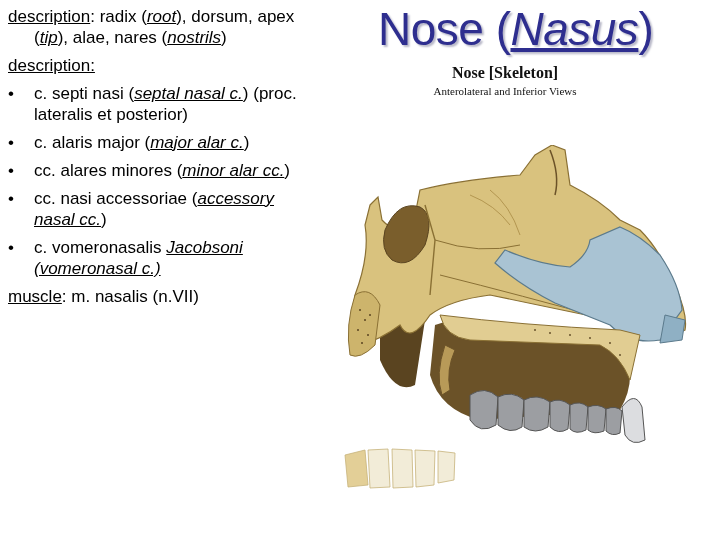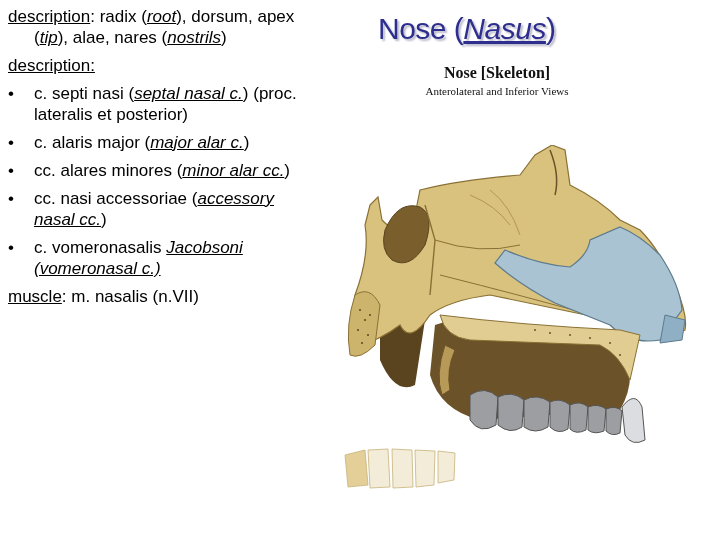--- a/index.html
+++ b/index.html
@@ -14,29 +14,29 @@
     .para.noindent { padding-left: 0; text-indent: 0; }
     .u { text-decoration: underline; }
     .i { font-style: italic; text-decoration: underline; }
     .bullet-item { position: relative; padding-left: 26px; margin-bottom: 7px; }
     .bullet-item .dot {
       position: absolute; left: 0; top: 0; width: 14px; text-align: left;
     }
 
     .title {
       position: absolute; left: 378px; top: 6px;
-      font-size: 30px; line-height: 46px; color: #2e2e8f;
+      font-size: 46px; line-height: 46px; color: #2e2e8f;
       text-shadow: 2px 2px 2px #b8b8c8;
       font-family: "Liberation Sans", sans-serif;
       letter-spacing: -0.5px;
     }
     .title .i { font-style: italic; }
 
     .fig-caption {
-      position: absolute; left: 372px; top: 63px; width: 250px; text-align: center;
+      position: absolute; left: 380px; top: 63px; width: 250px; text-align: center;
       font-family: "Liberation Serif", serif; color: #111;
     }
     .fig-caption .cap-title { font-size: 16px; font-weight: bold; line-height: 19px; }
     .fig-caption .cap-sub { font-size: 11px; line-height: 18px; }
 
     .illustration { position: absolute; left: 320px; top: 145px; width: 380px; height: 350px; }
   </style>
 </head>
 <body>
 

